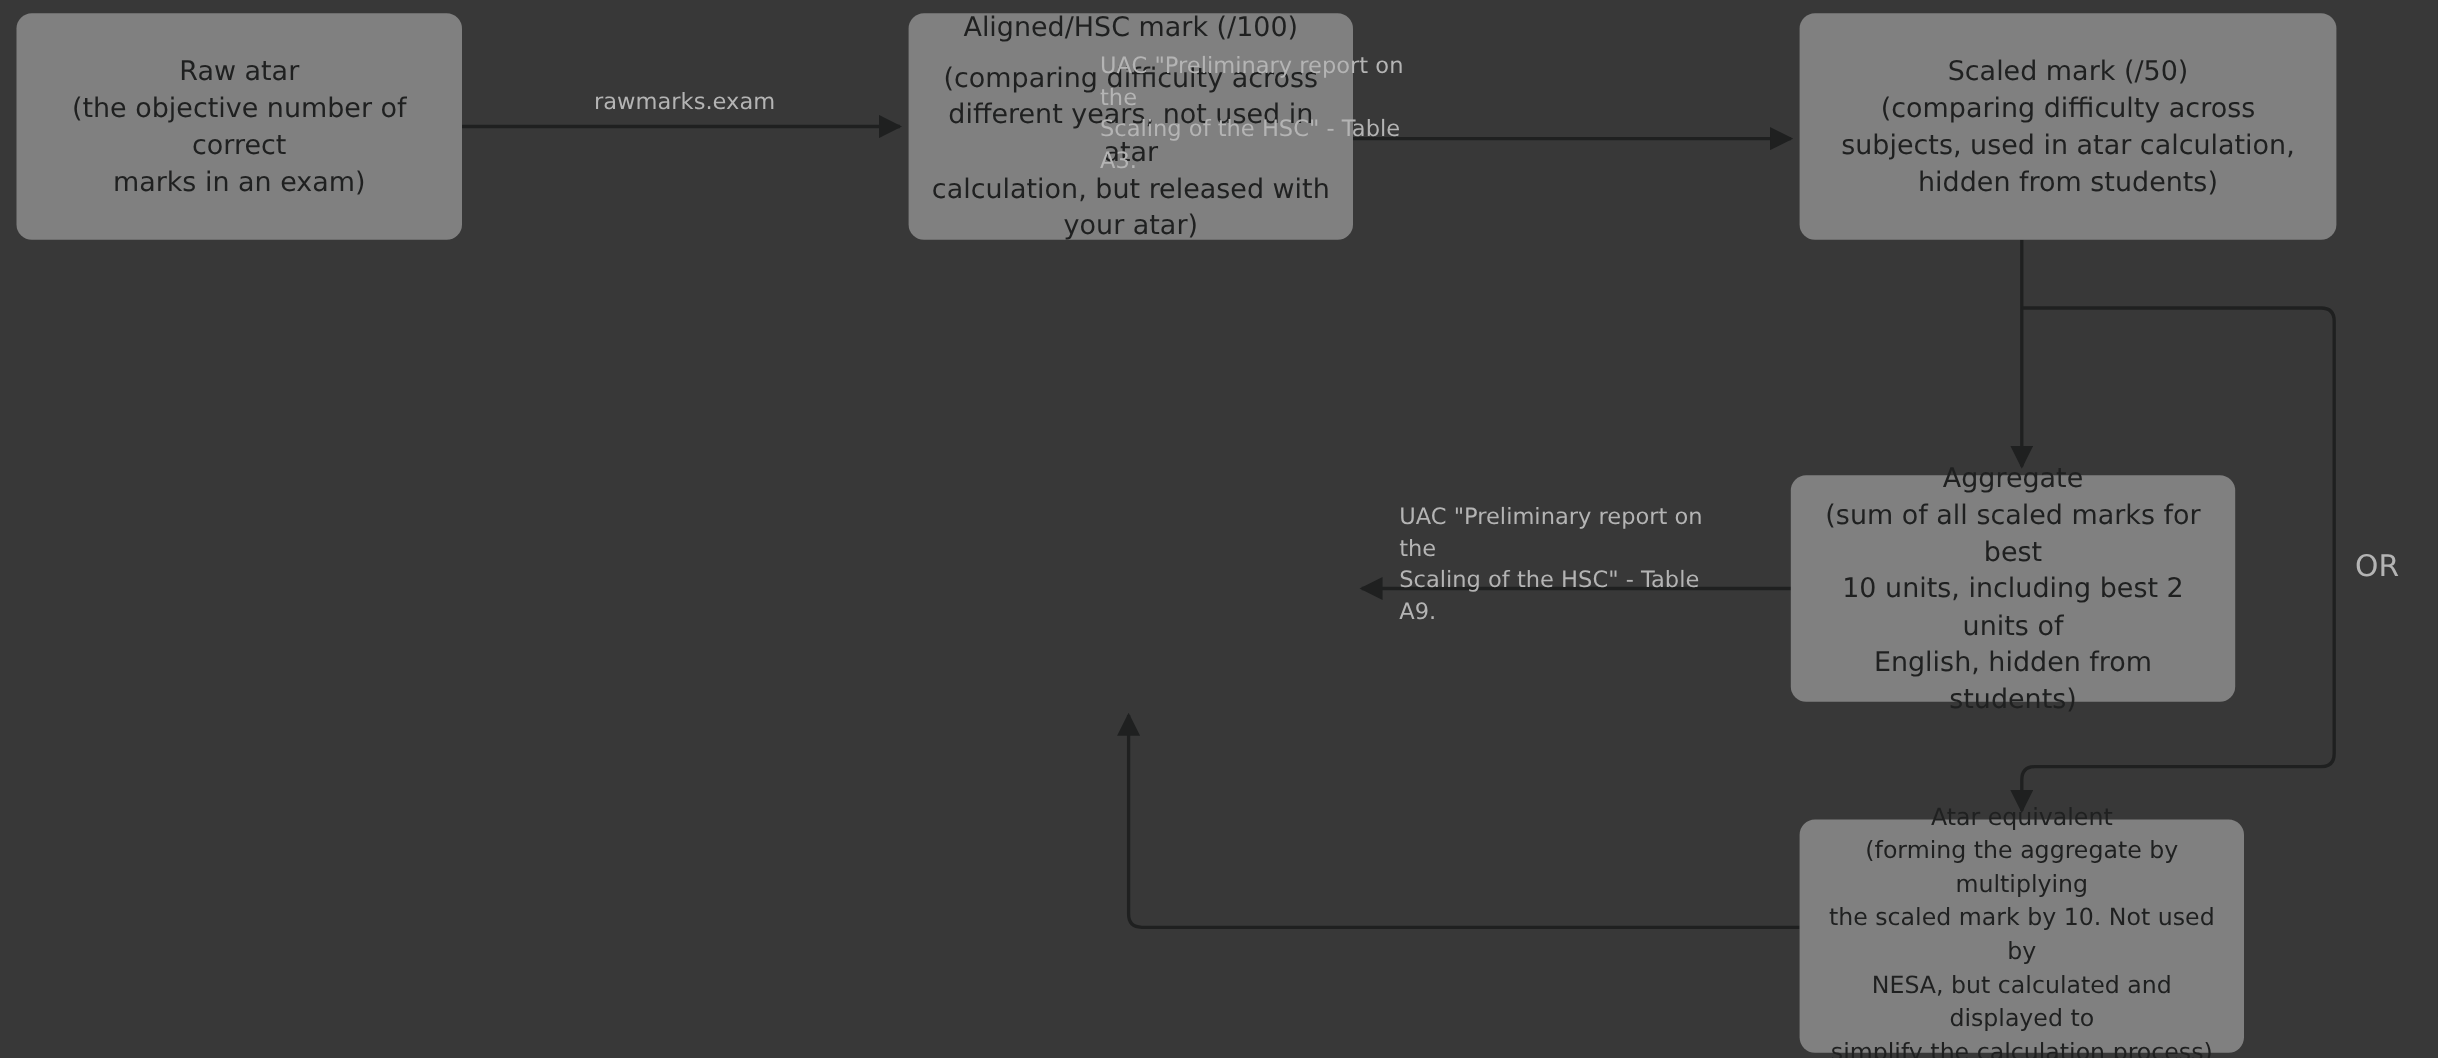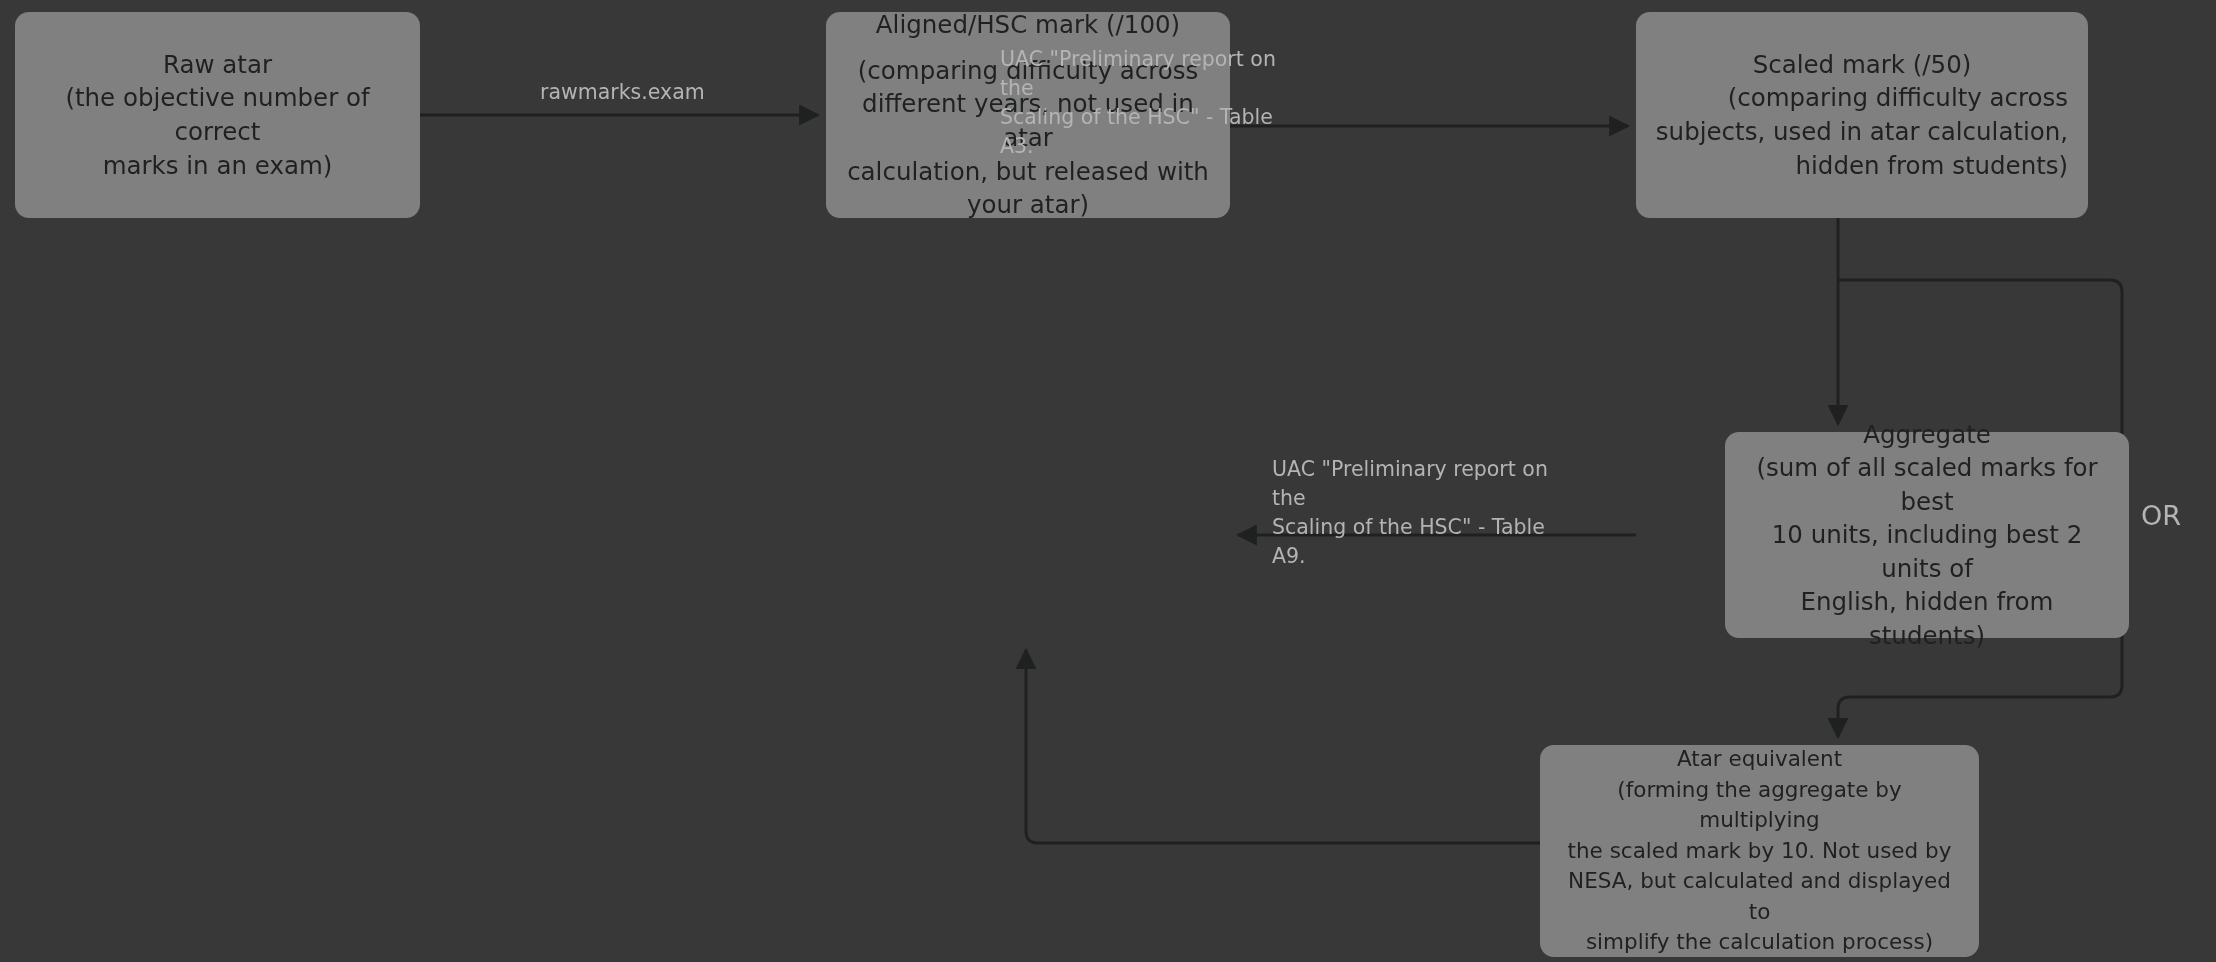--- a/index.html
+++ b/index.html
@@ -58,24 +58,24 @@
     white-space: pre-line;
     text-align: left;
   }
   .edge-label.or {
     font-size: 27px;
     text-align: center;
   }
   
   #node-raw-mark        { left: 15px;   top: 12px;  width: 405px; height: 206px; }
   #node-aligned-mark    { left: 826px;  top: 12px;  width: 404px; height: 206px; gap: 12px; }
-  #node-scaled-mark     { left: 1636px; top: 12px;  width: 452px; height: 206px; text-align: right; }
+  #node-scaled-mark     { left: 1636px; top: 12px;  width: 488px; height: 206px; }
   #node-atar            { left: 826px;  top: 432px; width: 404px; height: 206px; }
-  #node-aggregate       { left: 1725px; top: 432px; width: 404px; height: 206px; }
-  #node-atar-equivalent { left: 1540px; top: 745px; width: 439px; height: 212px;
+  #node-aggregate       { left: 1628px; top: 432px; width: 404px; height: 206px; }
+  #node-atar-equivalent { left: 1636px; top: 745px; width: 404px; height: 212px;
                           font-size: 21.5px; line-height: 1.42; }
   
   #label-rawmarks   { left: 540px;  top: 78px;  width: 240px; }
   #label-table-a3   { left: 1000px; top: 45px;  width: 300px; }
   #label-table-a9   { left: 1272px; top: 455px; width: 310px; }
   #label-or         { left: 2126px; top: 497px; width: 70px; }
 </style>
 </head>
 <body>
 

